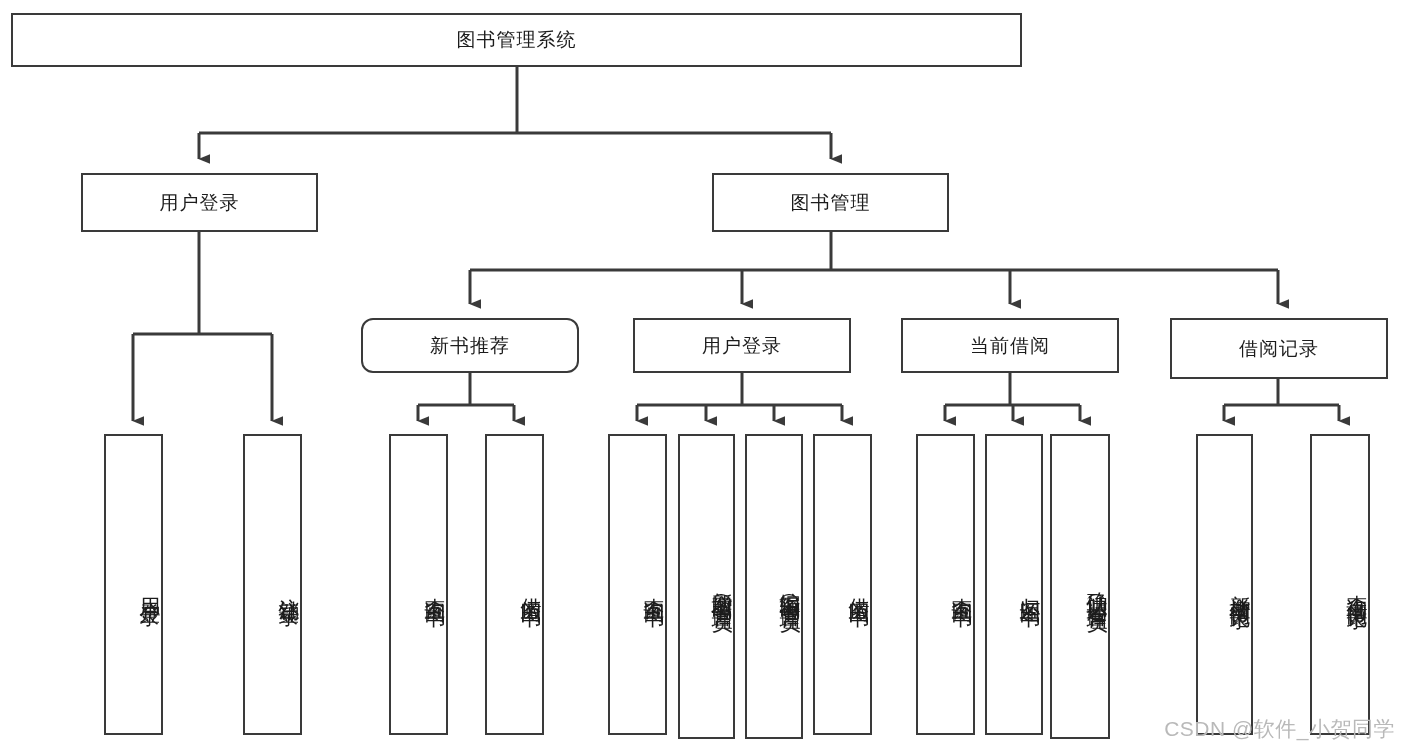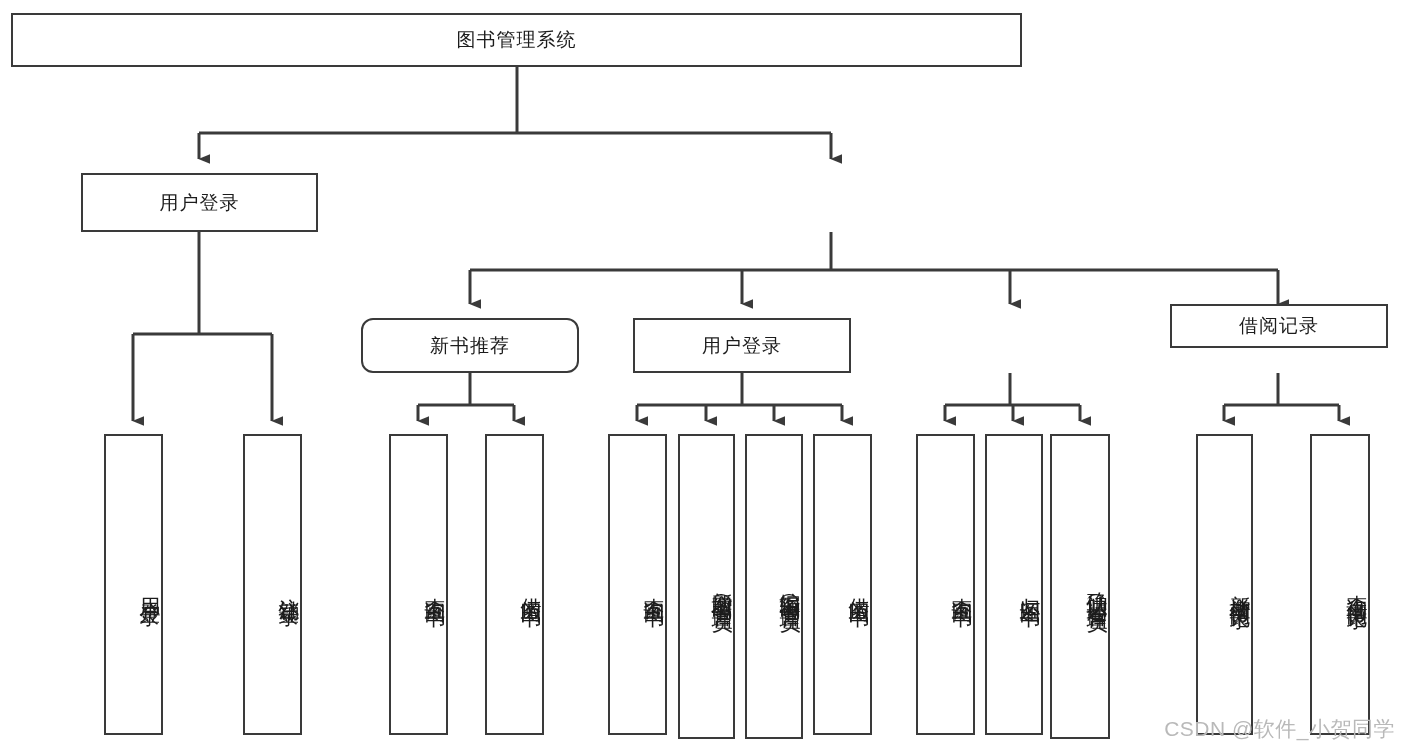--- a/index.html
+++ b/index.html
@@ -122,28 +122,34 @@
     </g>
   </svg>
 
   <div class="node horiz" style="left:11px; top:13px; width:1011px; height:54px;">
     <span class="txt">图书管理系统</span>
   </div>
 
   <div class="node horiz" style="left:81px; top:173px; width:237px; height:59px;">
     <span class="txt">用户登录</span>
   </div>
+  <div class="node horiz" style="left:712px; top:173px; width:237px; height:59px;">
+    <span class="txt">图书管理</span>
+  </div>
 
   <div class="node horiz" style="left:361px; top:318px; width:218px; height:55px;border-radius:12px;">
     <span class="txt">新书推荐</span>
   </div>
   <div class="node horiz" style="left:633px; top:318px; width:218px; height:55px;">
     <span class="txt">用户登录</span>
   </div>
-  <div class="node horiz" style="left:1170px; top:304px; width:218px; height:44px;">
+  <div class="node horiz" style="left:901px; top:318px; width:218px; height:55px;">
+    <span class="txt">当前借阅</span>
+  </div>
+  <div class="node horiz" style="left:1170px; top:318px; width:218px; height:61px;">
     <span class="txt">借阅记录</span>
   </div>
 
   <div class="node vert" style="left:104px; top:434px; width:59px; height:301px;">
     <span class="txt">用户登录</span>
   </div>
   <div class="node vert" style="left:243px; top:434px; width:59px; height:301px;">
     <span class="txt">注销登录</span>
   </div>
 

